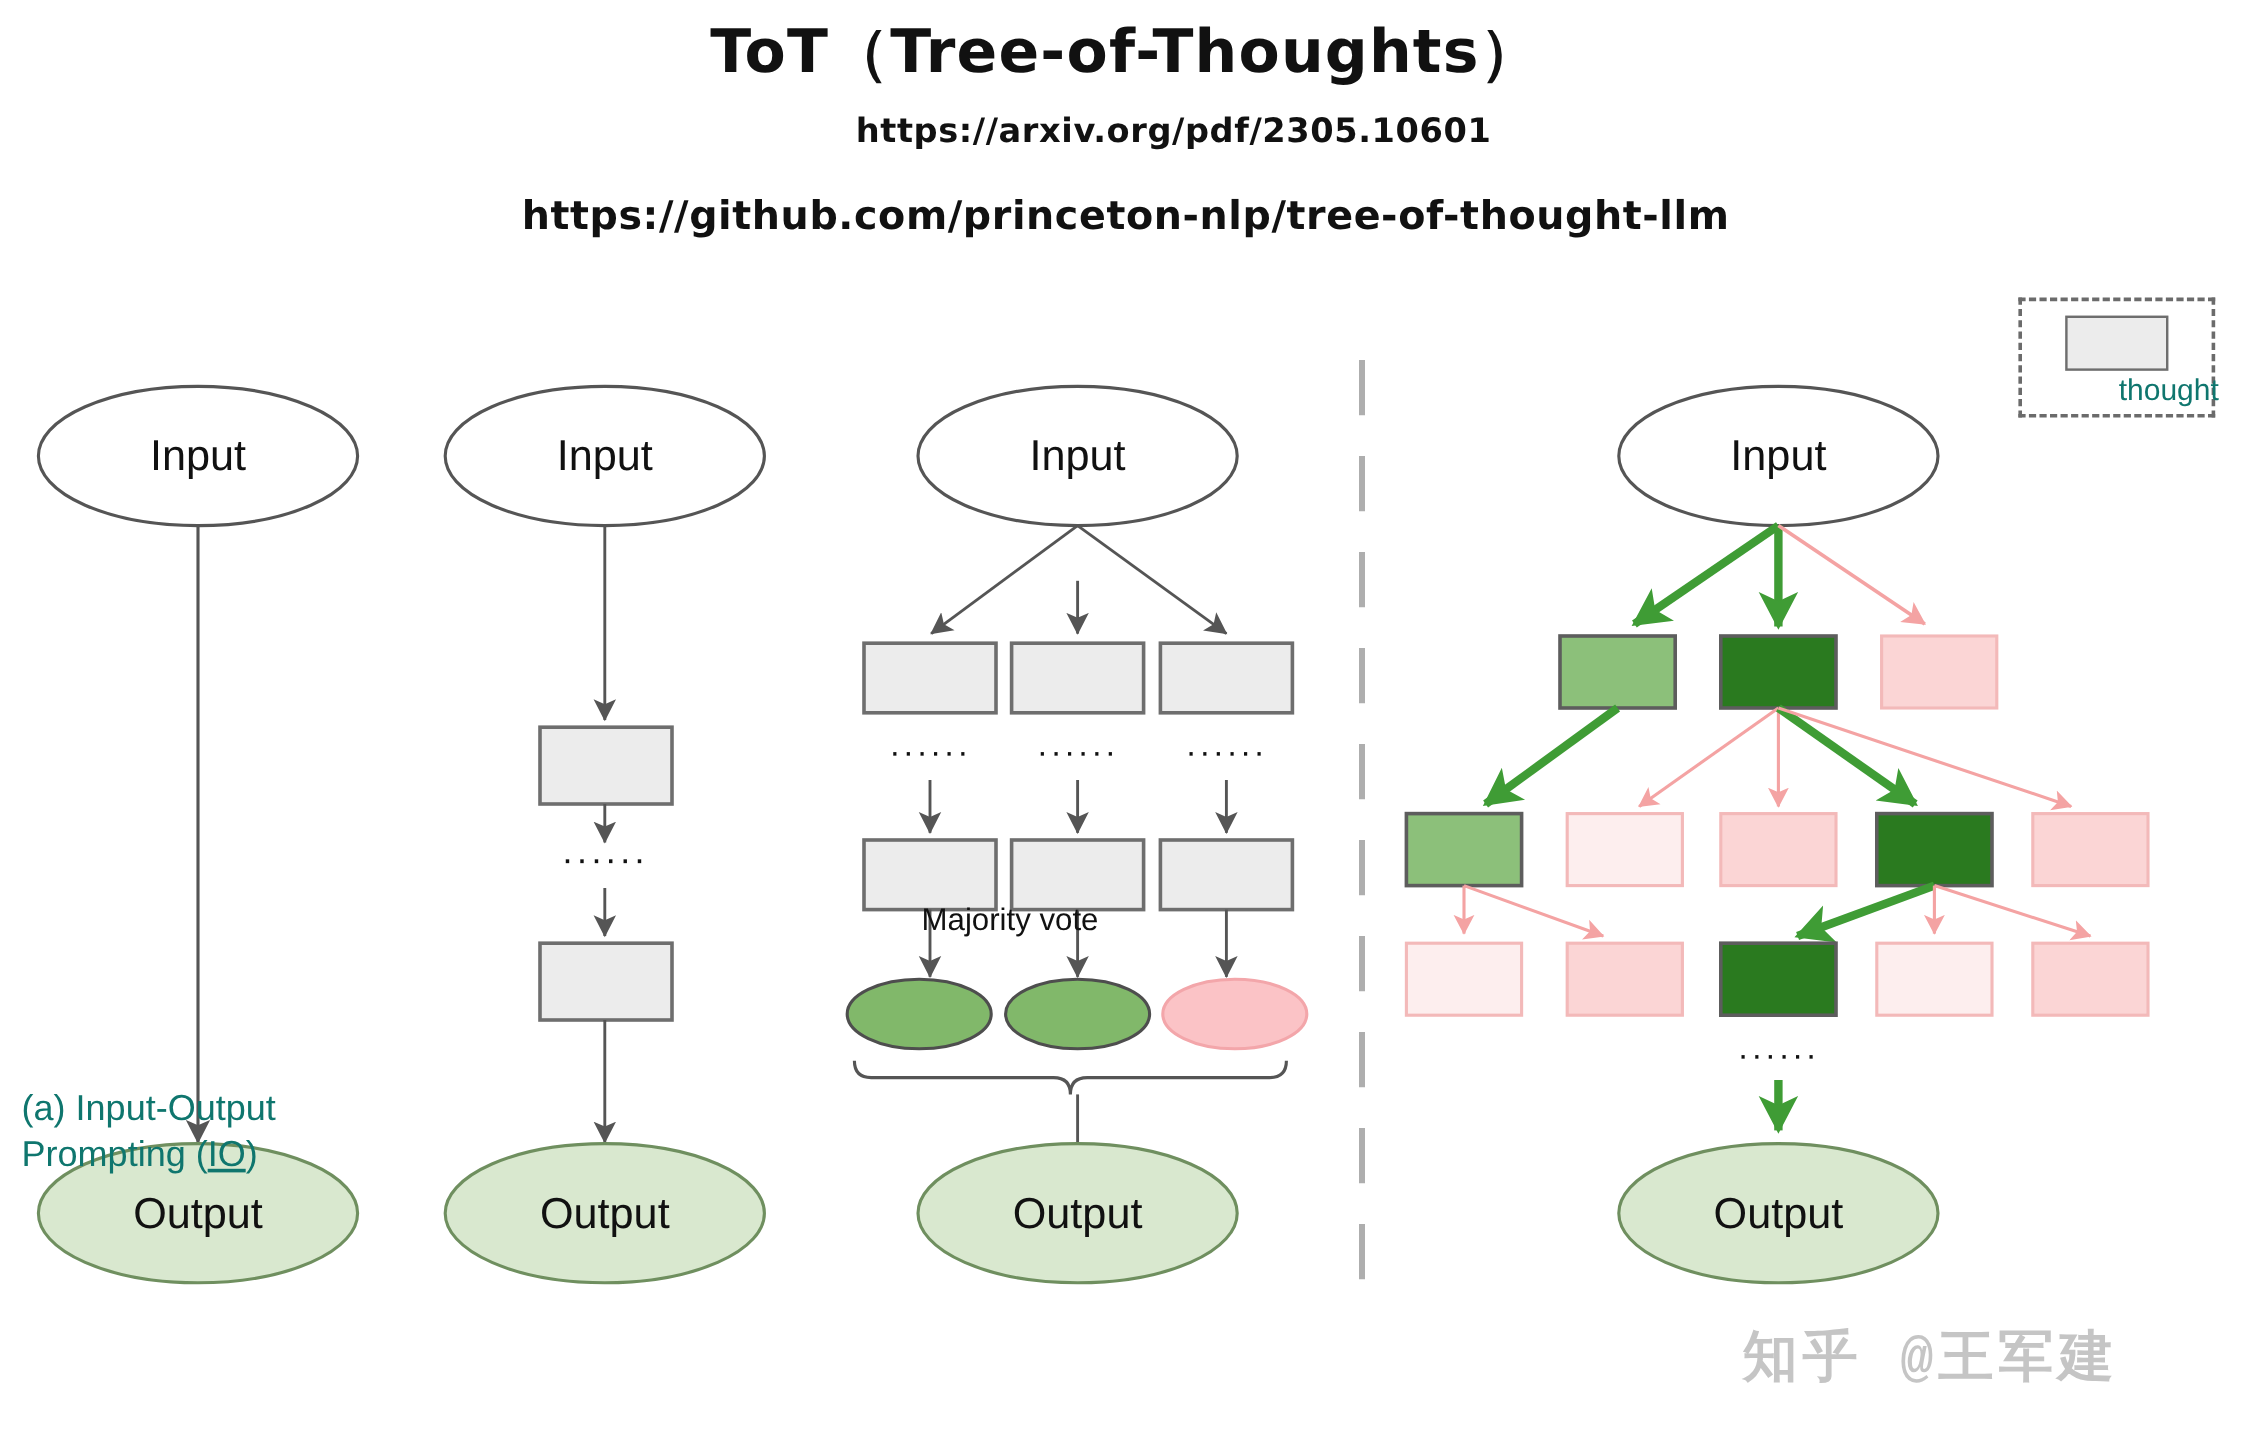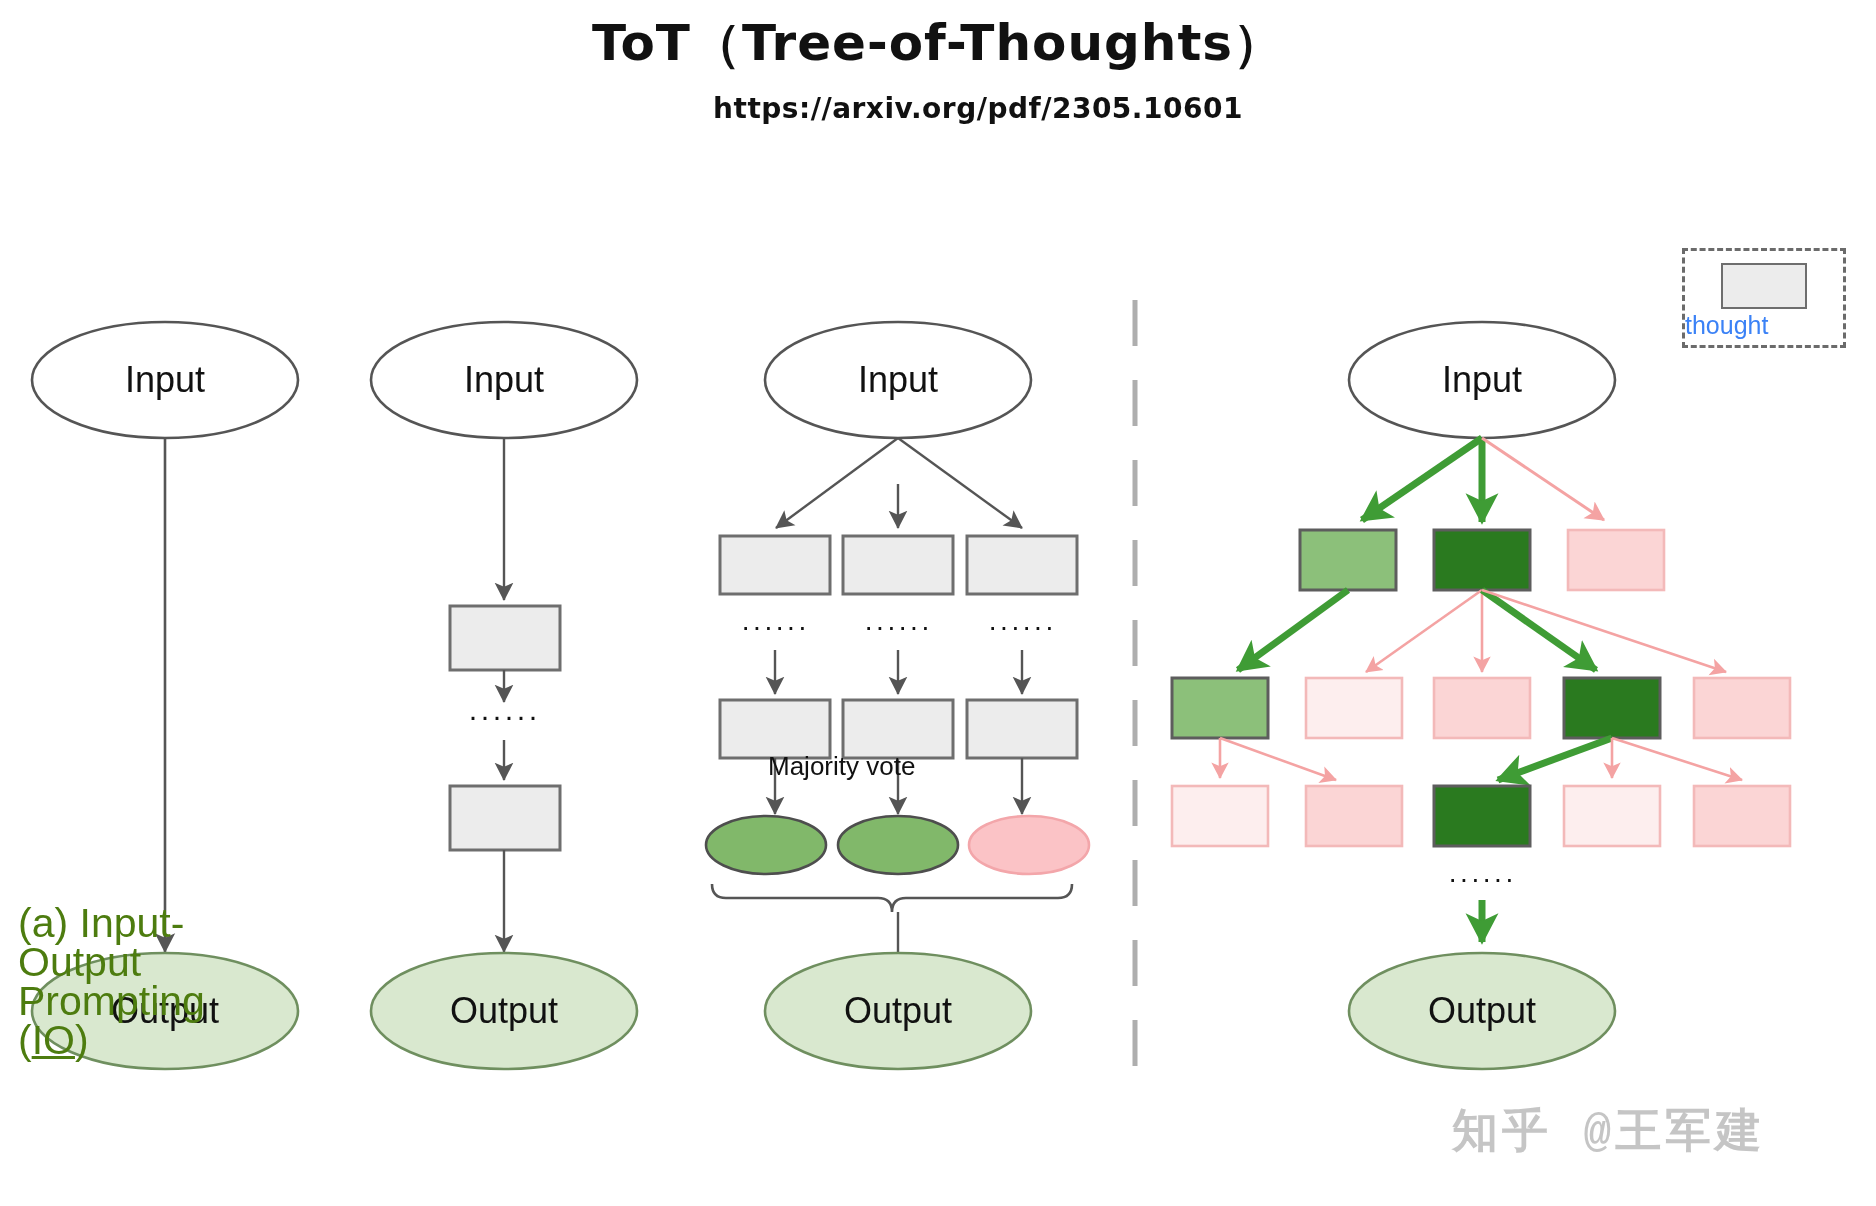--- a/index.html
+++ b/index.html
@@ -55,23 +55,23 @@
     position: absolute;
     left: 0;
     top: 0;
     width: 1876px;
     height: 1206px;
   }
 
   
   .caption {
     position: absolute;
-    color: #4d7c0f;
-    font-family: "Liberation Sans", sans-serif;
-    font-size: 41px;
+    color: #0f766e;
+    font-family: "Liberation Sans", sans-serif;
+    font-size: 30px;
     line-height: 39px;
     white-space: pre-line;
   }
   .caption .u { text-decoration: underline; text-decoration-thickness: 3px; }
 
   #cap-a { left: 18px;  top: 904px; width: 260px; }
   #cap-b { left: 282px; top: 904px; width: 290px; }
   #cap-c { left: 612px; top: 904px; width: 310px; }
 
   #cap-d {
@@ -114,24 +114,24 @@
     height: 46px;
     background: #ececec;
     border: 2px solid #6e6e6e;
     box-sizing: border-box;
   }
   #legend-label {
     position: absolute;
     left: 0;
     top: 60px;
     width: 164px;
-    text-align: left;
+    text-align: right;
     font-family: "Liberation Sans", sans-serif;
     font-size: 25px;
-    color: #3b82f6;
+    color: #0f766e;
   }
 
   
   #watermark {
     position: absolute;
     left: 1452px;
     top: 1100px;
     font-family: Liberation Mono, monospace;
     font-size: 46px;
     font-weight: 700;
@@ -146,20 +146,21 @@
     fill: #111111;
   }
 </style>
 </head>
 <body>
 
 <div id="root">
 
   <div class="hdr" id="title">ToT（Tree-of-Thoughts）</div>
   <div class="hdr" id="url-arxiv">https://arxiv.org/pdf/2305.10601</div>
+  <div class="hdr" id="url-github">https://github.com/princeton-nlp/tree-of-thought-llm</div>
 
   <svg id="canvas" viewBox="0 0 1876 1206">
     <defs>
       <marker id="ah-gray" markerWidth="9" markerHeight="9" refX="7.2" refY="4.5" orient="auto" markerUnits="strokeWidth">
         <path d="M0,0.6 L7.6,4.5 L0,8.4 L1.7,4.5 Z" fill="#555555"></path>
       </marker>
       <marker id="ah-green" markerWidth="5.2" markerHeight="5.2" refX="4.1" refY="2.6" orient="auto" markerUnits="strokeWidth">
         <path d="M0,0.25 L4.5,2.6 L0,4.95 L1.1,2.6 Z" fill="#3f9c35"></path>
       </marker>
       <marker id="ah-pink" markerWidth="7.5" markerHeight="7.5" refX="6" refY="3.75" orient="auto" markerUnits="strokeWidth">

